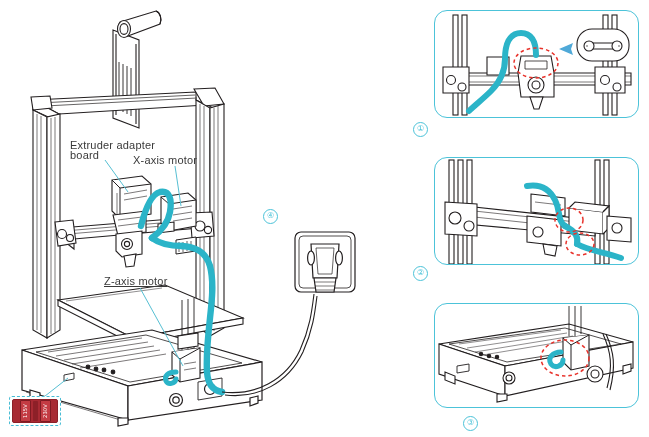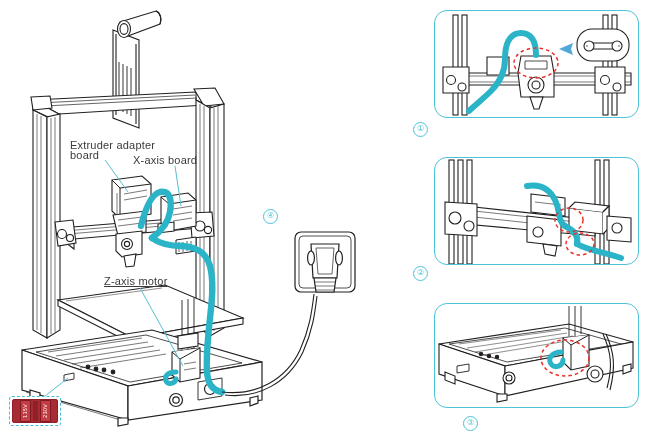--- a/index.html
+++ b/index.html
@@ -252,21 +252,21 @@
     <line x1="105" y1="160" x2="128" y2="192"></line>
     <line x1="175" y1="166" x2="181" y2="206"></line>
     <line x1="140" y1="288" x2="183" y2="366"></line>
     <line x1="40" y1="400" x2="68" y2="378"></line>
   </g>
 </svg>
 
 <div class="callout" style="left:70px;top:140px;">Extruder adapter
 board</div>
 
-<div class="callout" style="left:133px;top:155px;">X-axis board</div>
+<div class="callout" style="left:133px;top:155px;">X-axis motor</div>
 
 <div class="callout" style="left:104px;top:276px;text-decoration:underline;">Z-axis motor</div>
 
 <div class="stepnum" style="left:263px;top:209px;">④</div>
 
 <div class="voltbox" style="left:9px;top:396px;width:52px;height:30px;">
   <div class="voltinner">
     <div class="vslot">
       <span>115V</span>
     </div>

